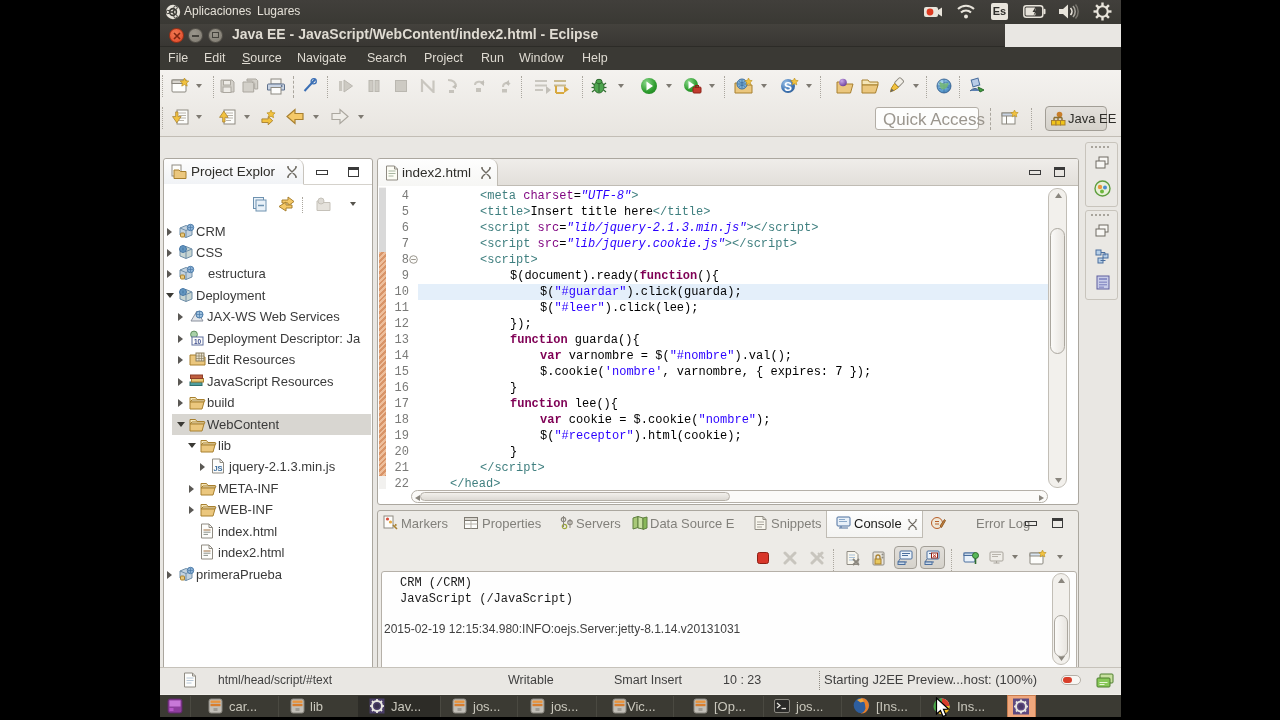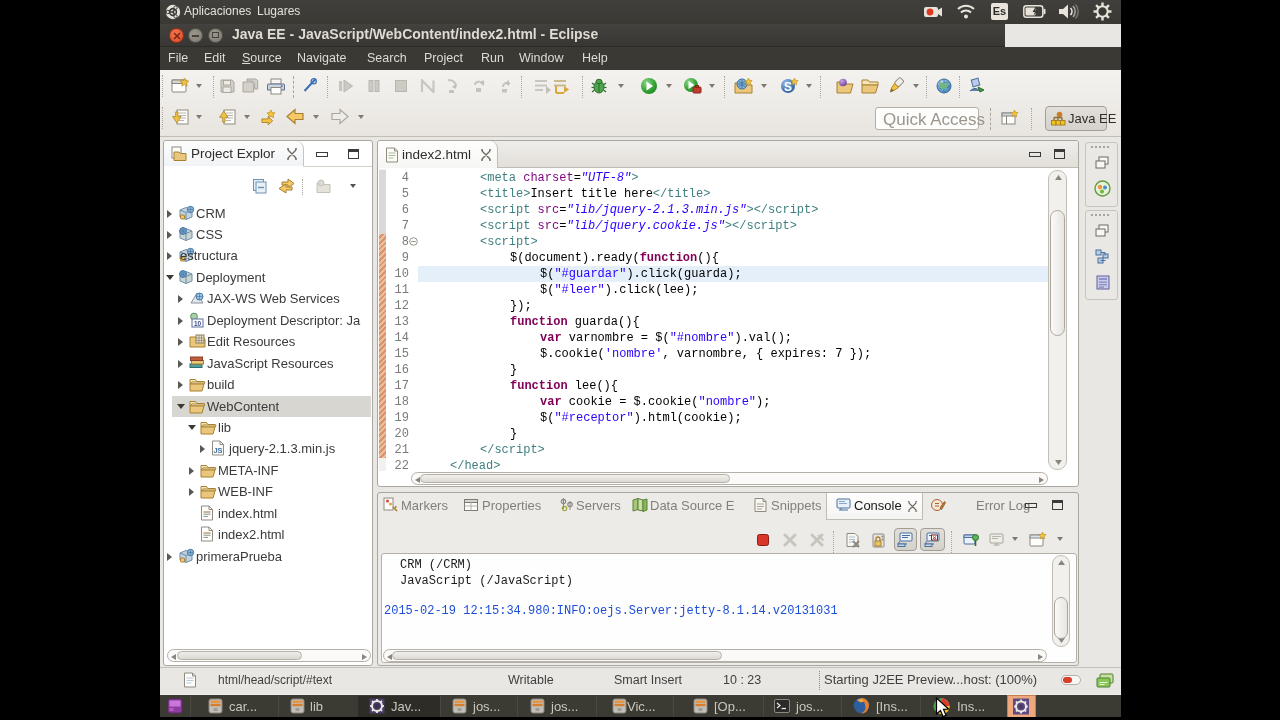--- a/index.html
+++ b/index.html
@@ -28,21 +28,21 @@
 #toolbar { position:absolute; left:0; top:70px; width:961px; height:67px;
   background:linear-gradient(#F4F2EF,#E8E5E0); border-bottom:1px solid #C2BDB5; }
 .ticon { position:absolute; }
 .tsep { position:absolute; width:1px; height:22px; border-left:1px dotted #AAA69E; }
 .da { position:absolute; width:0; height:0; border-left:3.5px solid transparent; border-right:3.5px solid transparent; border-top:4px solid #7E7A72; }
 
 
 #main { position:absolute; left:0; top:137px; width:961px; height:530px; background:#E9E7E3; }
 
 
-.panel { position:absolute; background:#fff; border:1px solid #ABA79F; border-radius:3px; }
+.panel { position:absolute; background:#fff; border:1px solid #ABA79F; border-radius:3px;margin-top:18px; }
 
 
 #code .ln { position:absolute; left:0; white-space:pre; font-family:"Liberation Mono", monospace; font-size:12px; line-height:16px; color:#000; }
 .ct { color:#3F7F7F; }
 .ca { color:#7F007F; }
 .cs { color:#2A00FF; font-style:italic; }
 .cj { color:#2A00FF; }
 .ck { color:#7F0055; font-weight:bold; }
 #gut .gn { position:absolute; width:22px; text-align:right; font-family:"Liberation Mono", monospace; font-size:12px; line-height:16px; color:#7A7A78; }
 
@@ -432,21 +432,21 @@
         </div>
       <div class="trow" style="top:104.4px">
           <div class="tarr tac" style="left:3px"></div>
           <svg class="ticn" style="left:14px" width="17" height="16" viewBox="0 0 17 16">
             <path d="M2 5 L8 2.5 L14 5 V12 L8 14.5 L2 12 Z" fill="#C3D2DF" stroke="#6E8EA8"></path>
             <path d="M2 5 L8 7.5 L14 5 M8 7.5 V14.5" fill="none" stroke="#6E8EA8"></path>
             <circle cx="12.5" cy="4.5" r="3.2" fill="#8FB4D8" stroke="#4A7AA8"></circle>
             <path d="M10 4.5 h5 M12.5 2 v5" stroke="#4A7AA8" stroke-width=".7"></path>
             <rect x="2.5" y="10" width="4" height="4" rx="1" fill="#E8C87A" stroke="#A8802F"></rect>
           </svg>
-          <span class="lbl" style="left:16px">estructura</span>
+          <span class="lbl" style="left:44px">estructura</span>
         </div>
       <div class="trow" style="top:125.85000000000001px">
           <div class="tarr tae" style="left:2px"></div>
           <svg class="ticn" style="left:14px" width="17" height="16" viewBox="0 0 17 16">
             <path d="M2 5 L8 2.5 L14 5 V12 L8 14.5 L2 12 Z" fill="#C8D5D2" stroke="#6E8EA8"></path>
             <path d="M2 5 L8 7.5 L14 5 M8 7.5 V14.5" fill="none" stroke="#6E8EA8"></path>
             <circle cx="5" cy="5" r="3.4" fill="#7FB2D8" stroke="#3E6E9E"></circle>
             <path d="M1.6 5 h6.8 M5 1.6 v6.8 M2.6 3.2 c1.6 1.2 3.2 1.2 4.8 0 M2.6 6.8 c1.6 -1.2 3.2 -1.2 4.8 0" stroke="#3E6E9E" fill="none" stroke-width=".6"></path>
           </svg>
           <span class="lbl" style="left:32px">Deployment</span>
@@ -796,21 +796,21 @@
     <div class="da" style="left:634px;top:44px"></div>
     <svg class="abs" style="left:651px;top:38px" width="18" height="17" viewBox="0 0 18 17">
         <rect x="1" y="4" width="13" height="11" rx="1" fill="#FDFDFB" stroke="#8A877F"></rect>
         <rect x="1" y="4" width="13" height="3" fill="#D8E4F0" stroke="#8A877F"></rect>
         <path d="M13.5 1 l1.1 2.3 2.6 .3 -1.9 1.7 .5 2.6 -2.3 -1.3 -2.3 1.3 .5 -2.6 -1.9 -1.7 2.6 -.3 Z" fill="#F2C240" stroke="#B98E1C" stroke-width=".6"></path>
       </svg>
     <div class="da" style="left:679px;top:44px"></div>
 
     <div class="abs" style="left:3px;top:60px;width:696px;height:110px;background:#FEFEFE;border:1px solid #B5B0A8;border-radius:3px"></div>
     <div class="abs" style="left:22px;top:64px;font-family:'Liberation Mono',monospace;font-size:12px;line-height:16px;color:#1A1A1A">CRM (/CRM)<br>JavaScript (/JavaScript)</div>
-    <div class="abs" style="left:6px;top:111px;font-family:Liberation Mono, monospace;font-size:12px;color:#1d4ed8">2015-02-19 12:15:34.980:INFO:oejs.Server:jetty-8.1.14.v20131031</div>
+    <div class="abs" style="left:6px;top:111px;font-family:Liberation Sans, sans-serif;font-size:12px;color:#404040">2015-02-19 12:15:34.980:INFO:oejs.Server:jetty-8.1.14.v20131031</div>
 
     <div class="abs" style="left:674px;top:62px;width:18px;height:92px;background:#F2F0EC;border:1px solid #C2BEB6;border-radius:9px">
       <svg class="abs" style="left:5px;top:3.5px" width="7" height="5">
           <path d="M0 5 L3.5 0 L7 5 Z" fill="#8A867E"></path>
         </svg>
       <svg class="abs" style="left:5px;bottom:3.5px" width="7" height="5">
           <path d="M0 0 L3.5 5 L7 0 Z" fill="#8A867E"></path>
         </svg>
       <div class="abs" style="left:1px;top:41px;width:14px;height:42px;background:linear-gradient(90deg,#FBFAF8,#E8E5E0);border:1px solid #ABA79F;border-radius:8px"></div>
     </div>

